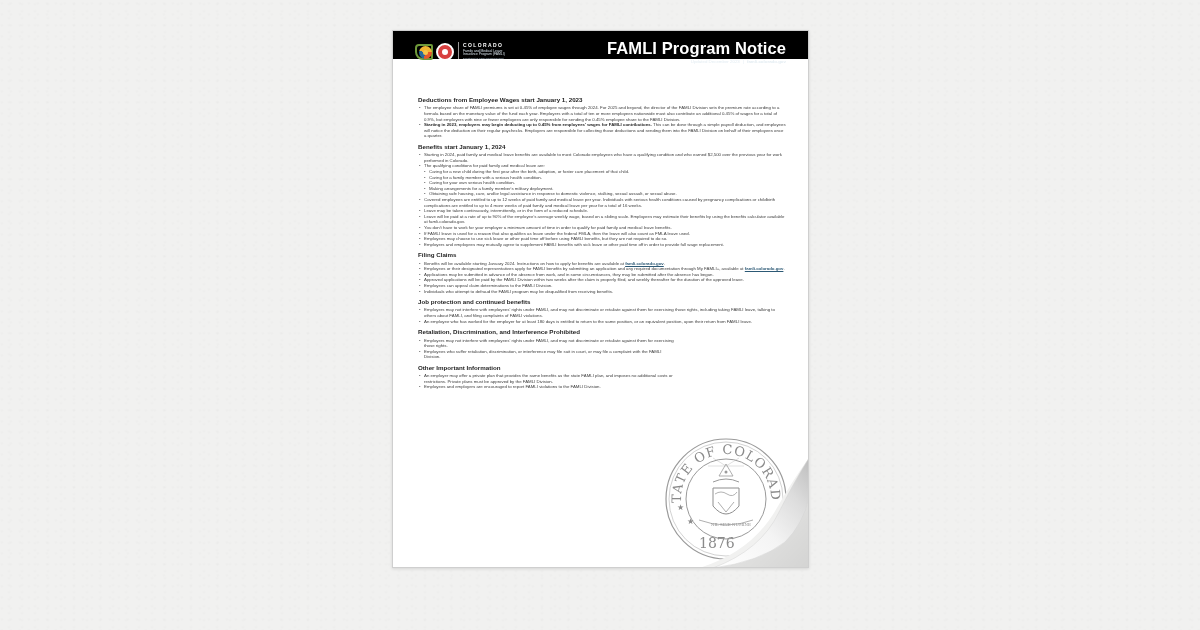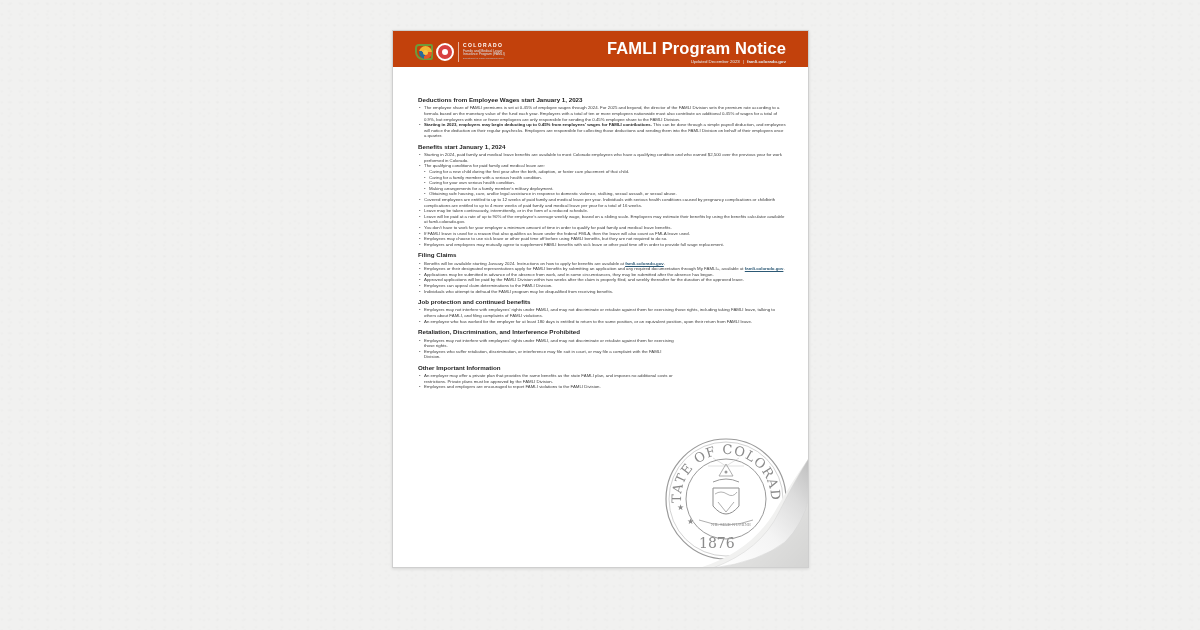--- a/index.html
+++ b/index.html
@@ -15,22 +15,22 @@
   }
   .page {
     position: absolute; left: 392px; top: 30px;
     width: 415px; height: 536px;
     background: #ffffff;
     border: 1px solid #cfcfcf;
     box-shadow: 0 1px 3px rgba(0,0,0,0.12);
     overflow: hidden;
   }
   .header {
-    position: absolute; left: 0; top: 0; width: 415px; height: 36px;
-    background: #c2410c;
+    position: absolute; left: 0; top: 0; width: 415px; height: 28px;
+    background: #000000;
   }
   .logo {
     position: absolute; left: 22px; top: 10px; height: 22px; display: flex; align-items: center;
   }
   .logo-c { width: 20px; height: 20px; position: relative; }
   .logo-c .mtn {
     position: absolute; left: 0; top: 2px; width: 18px; height: 16px;
     border: 2px solid #6f9a3a; border-radius: 4px 2px 2px 8px; box-sizing: border-box;
   }
   .logo-c .sun {

